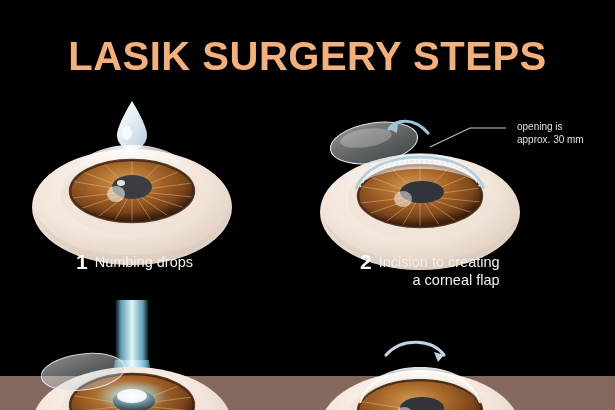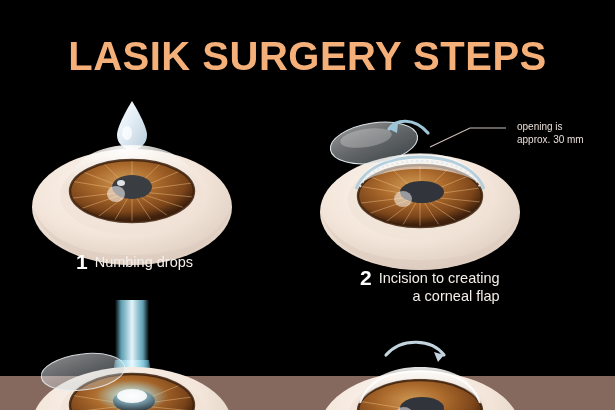--- a/index.html
+++ b/index.html
@@ -41,21 +41,21 @@
     white-space:nowrap;
   }
   .caption .num{
     font-weight:bold;
     font-size:21px;
     color:#ffffff;
     margin-right:7px;
     vertical-align:-1px;
   }
   #caption-1{left:76px;top:253px;}
-  #caption-2{left:360px;top:253px;margin-top:16px;}
+  #caption-2{left:360px;top:253px;}
   .cap-lines{display:inline-block;vertical-align:top;}
   .cap-l2{display:block;text-align:right;}
 
   .callout{
     position:absolute;
     left:489px;top:121px;
     color:#e9ddd6;
     font-size:10px;
     line-height:12.5px;
     font-family:"Liberation Sans", sans-serif;

